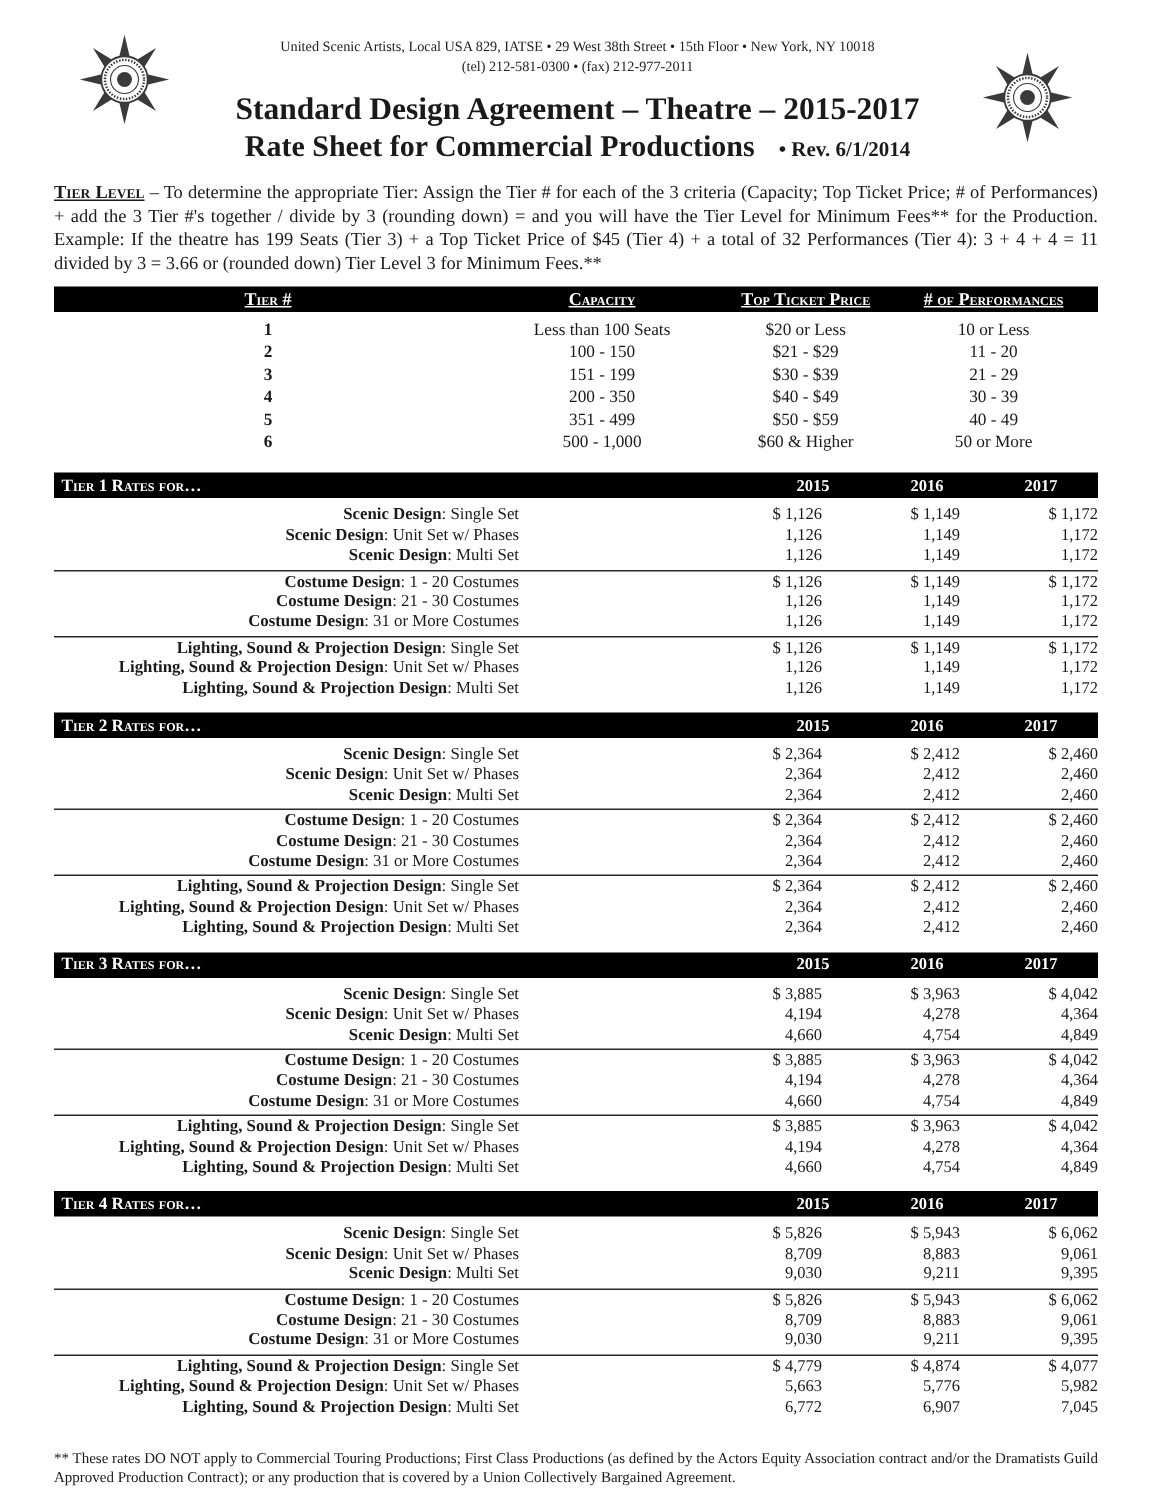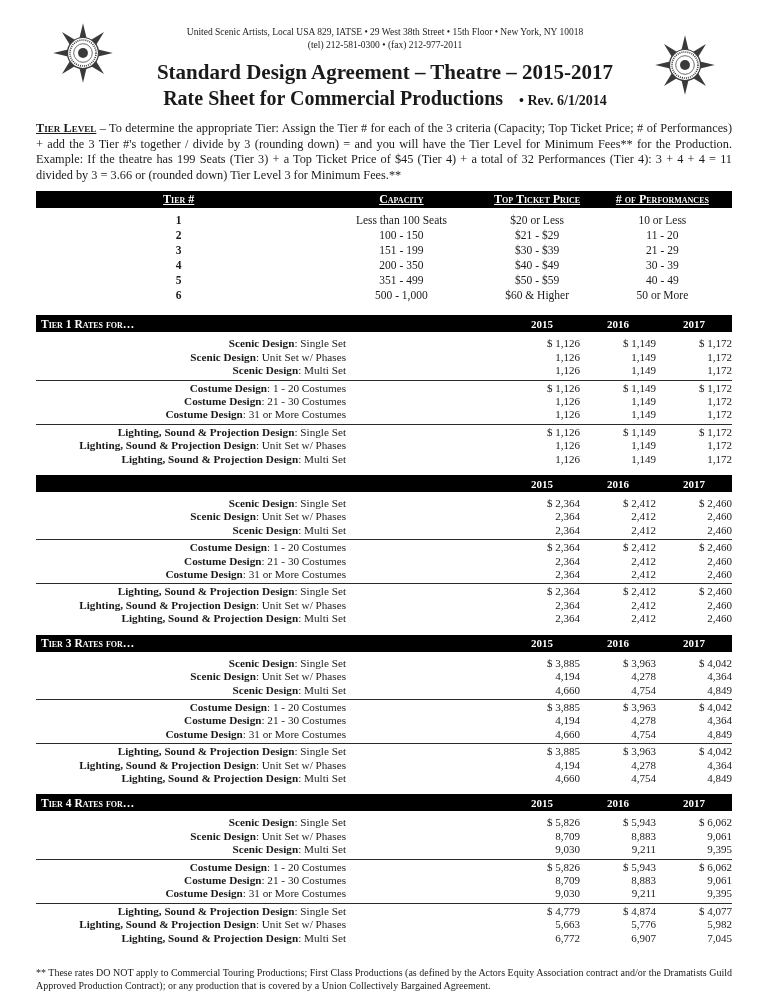--- a/index.html
+++ b/index.html
@@ -44,21 +44,21 @@
 
   
   .rate-section { margin-top: 7px; }
   .rate-bar { margin-bottom: 4px; }
   .rate-title { width: 310px; text-align: left; padding-left: 5px; font-size: 11.5px; }
   .spacer { flex: 1; }
   .ycol { width: 76px; text-align: center; font-size: 11px; }
   .vcol { width: 76px; text-align: right; font-size: 11px; }
   .rate-group { padding: 1px 0 2px; }
   .rate-group.sep { border-top: 1px solid #2a2a2a; }
-  .rate-row { display: flex; font-size: 11.2px; line-height: 13.4px; }
+  .rate-row { display: flex; font-size: 11.2px; line-height: 13.4px; gap: 16px; }
   .rate-label { width: 310px; text-align: right; }
   .rate-label .b { font-weight: bold; }
 
   
   .footnote { margin-top: 20px; font-size: 10px; line-height: 12.6px; text-align: justify; }
   .pageno { margin-top: 4px; text-align: right; font-size: 11px; font-weight: bold; }
 </style>
 </head>
 <body>
 
@@ -214,20 +214,21 @@
             <div class="rate-label"><span class="b">Lighting, Sound &amp; Projection Design</span><span>: Multi Set</span></div>
             <div class="spacer"></div>
             <div class="vcol">1,126</div>
             <div class="vcol">1,149</div>
             <div class="vcol">1,172</div>
           </div>
         </div>
       </div>
       <div class="rate-section">
         <div class="bar rate-bar">
+          <div class="rate-title sc">Tier 2 Rates for…</div>
           <div class="spacer"></div>
           <div class="ycol">2015</div>
           <div class="ycol">2016</div>
           <div class="ycol">2017</div>
         </div>
         <div class="rate-group">
           <div class="rate-row">
             <div class="rate-label"><span class="b">Scenic Design</span><span>: Single Set</span></div>
             <div class="spacer"></div>
             <div class="vcol">$ 2,364</div>

